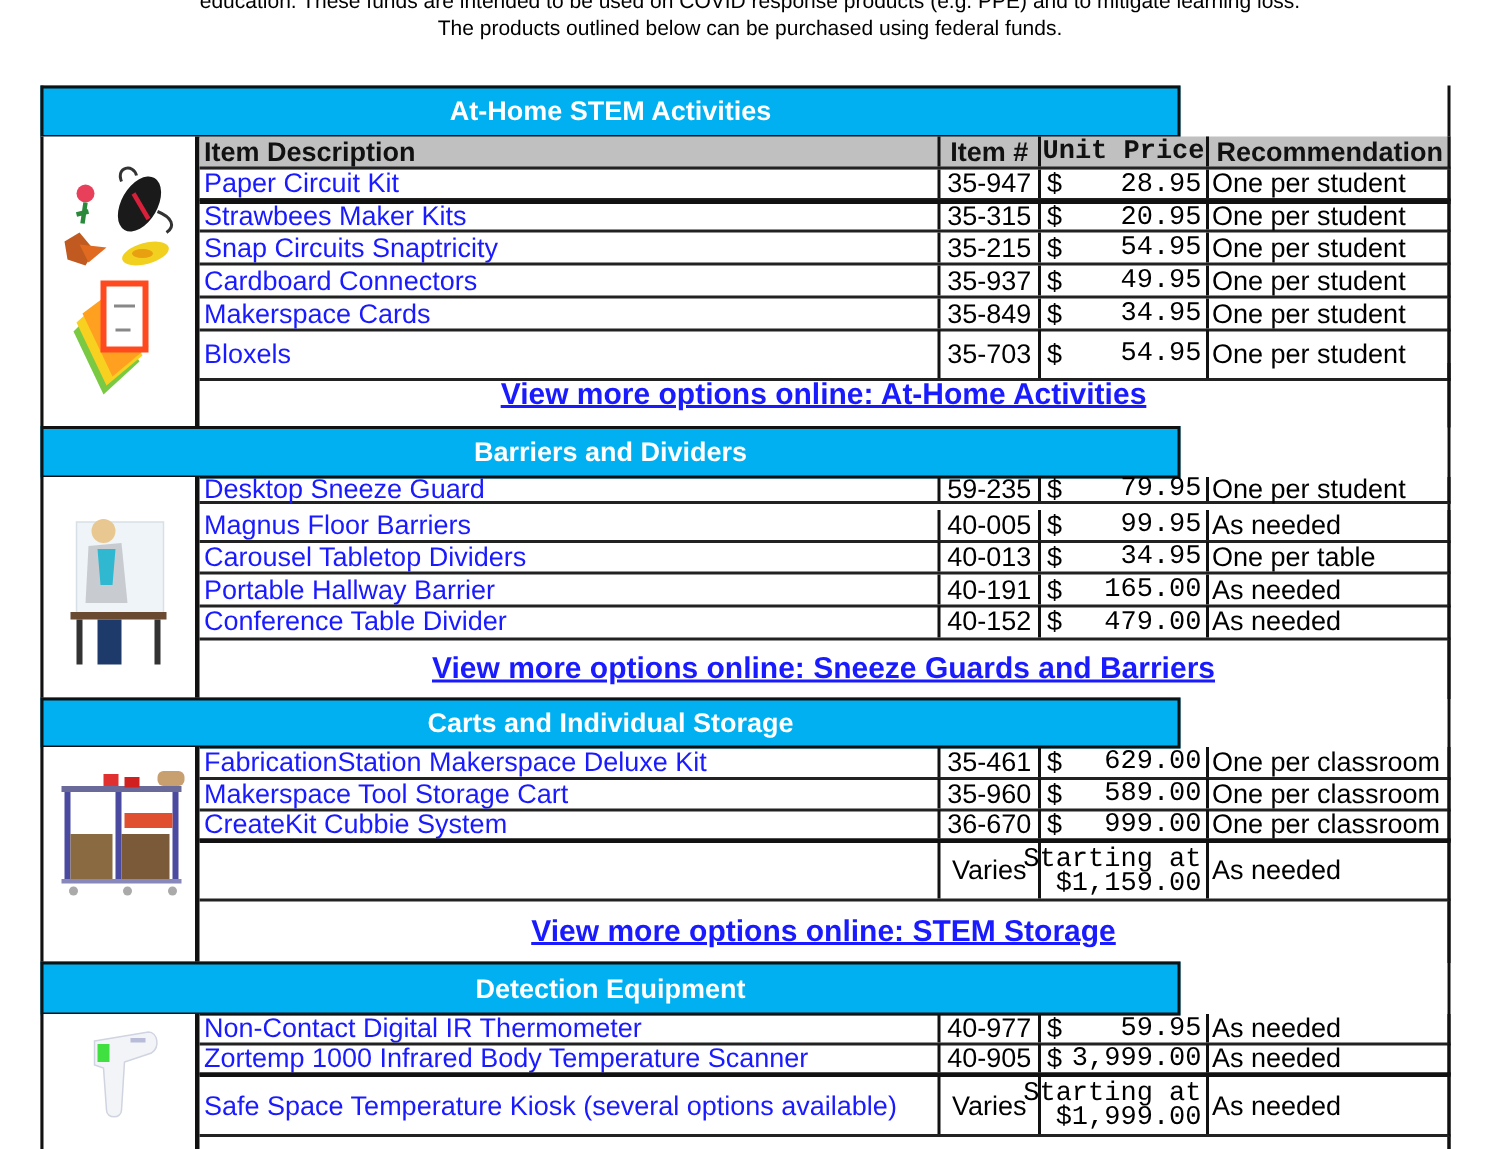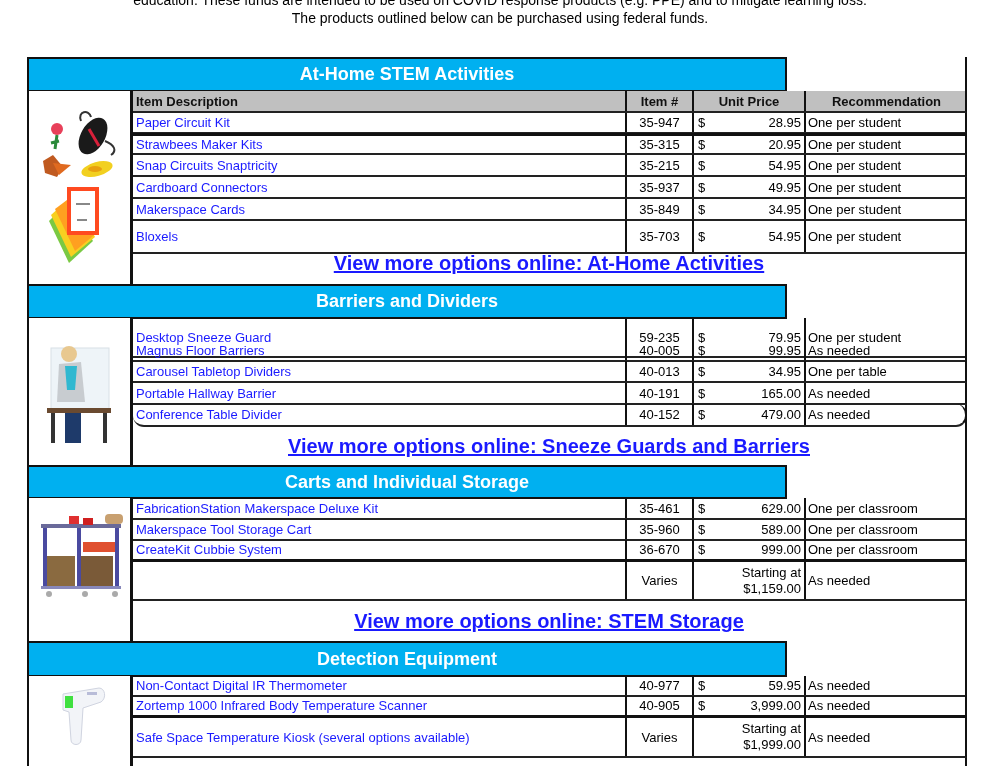--- a/index.html
+++ b/index.html
@@ -6,27 +6,27 @@
   body { width:1000px; height:766px; position:relative; overflow:hidden;
          font-family:"Liberation Sans", sans-serif; color:#000; }
   .intro { position:absolute; left:0; width:1000px; text-align:center; font-size:14px; line-height:18px; }
   .intro.l1 { top:-9px; }
   .intro.l2 { top:9px; }
   .tbl { position:absolute; left:27px; top:57px; width:940px; height:760px; border-left:2px solid #111; border-right:2px solid #111; box-sizing:border-box; }
   .sec-head { position:absolute; left:27px; width:760px; background:#00b0f0; color:#fff; font-weight:bold;
               font-size:18px; text-align:center; box-sizing:border-box; border-top:2px solid #111; border-bottom:2px solid #111;
               border-left:2px solid #111; border-right:2px solid #111; display:flex; align-items:center; justify-content:center; }
   .imgcell { position:absolute; left:27px; width:106px; border-left:2px solid #111; border-right:3px solid #111; box-sizing:border-box; background:#fff; }
-  .row { position:absolute; left:133px; width:834px; box-sizing:border-box; border-bottom:2px solid #222; border-right:2px solid #111; font-size:13px; }
+  .row { position:absolute; left:133px; width:834px; box-sizing:border-box; border-bottom:2px solid #222; border-right:2px solid #111; font-size:18px; }
   .row.thick { border-top:3px solid #111; }
   .cell { position:absolute; top:0; bottom:0; display:flex; align-items:center; box-sizing:border-box; white-space:nowrap; }
   .c-desc { left:0; width:492px; padding-left:3px; color:#1a1aff; }
   .c-item { left:492px; width:67px; border-left:2px solid #111; justify-content:center; }
   .c-dollar { left:559px; width:20px; border-left:2px solid #111; padding-left:4px; }
-  .c-price { left:575px; width:96px; justify-content:flex-end; padding-right:3px; }
+  .c-price { left:575px; width:96px; justify-content:flex-end; padding-right:3px;font-family:Liberation Mono, monospace; }
   .c-price.multi { flex-direction:column; align-items:flex-end; justify-content:center; line-height:16px; }
   .c-rec { left:671px; width:161px; border-left:2px solid #111; padding-left:2px; }
   .hdr { background:#c0c0c0; font-weight:bold; color:#111; }
   .hdr .c-desc { color:#111; }
   .hdr .c-price { left:559px; width:112px; justify-content:center; border-left:2px solid #111; padding:0; }
   .hdr .c-rec { justify-content:center; }
   .linkrow { position:absolute; left:133px; width:834px; box-sizing:border-box; border-right:2px solid #111; display:flex; align-items:center; justify-content:center; }
   .linkrow a { color:#1a1aff; font-weight:bold; font-size:20px; text-decoration:underline; }
   svg { display:block; }
 </style>
@@ -120,21 +120,21 @@
     <circle cx="40" cy="36" r="8" fill="#e8c890"></circle>
     <path d="M30 46 L52 44 L56 84 L28 84 Z" fill="#c8ccd0"></path>
     <path d="M36 48 L48 48 L46 72 L38 72 Z" fill="#30b8d0"></path>
     <rect x="18" y="90" width="64" height="5" fill="#6a4a30"></rect>
     <rect x="22" y="95" width="4" height="30" fill="#333"></rect>
     <rect x="74" y="95" width="4" height="30" fill="#333"></rect>
     <rect x="36" y="95" width="16" height="30" fill="#1e3a6a"></rect>
   </svg>
 </div>
 
-<div class="row" style="top:318px;height:40px;">
+<div class="row" style="top:318px;height:18px;">
   <div class="cell c-desc">Desktop Sneeze Guard</div>
   <div class="cell c-item">59-235</div>
   <div class="cell c-dollar">$</div>
   <div class="cell c-price">79.95</div>
   <div class="cell c-rec">One per student</div>
 </div>
 <div class="row" style="top:340px;height:22px;">
   <div class="cell c-desc">Magnus Floor Barriers</div>
   <div class="cell c-item">40-005</div>
   <div class="cell c-dollar">$</div>
@@ -148,21 +148,21 @@
   <div class="cell c-price">34.95</div>
   <div class="cell c-rec">One per table</div>
 </div>
 <div class="row" style="top:383px;height:22px;">
   <div class="cell c-desc">Portable Hallway Barrier</div>
   <div class="cell c-item">40-191</div>
   <div class="cell c-dollar">$</div>
   <div class="cell c-price">165.00</div>
   <div class="cell c-rec">As needed</div>
 </div>
-<div class="row" style="top:404px;height:23px;border-radius:11px;">
+<div class="row" style="top:404px;height:23px;">
   <div class="cell c-desc">Conference Table Divider</div>
   <div class="cell c-item">40-152</div>
   <div class="cell c-dollar">$</div>
   <div class="cell c-price">479.00</div>
   <div class="cell c-rec">As needed</div>
 </div>
 <div class="linkrow" style="top:427px;height:39px;">
   <a>View more options online: Sneeze Guards and Barriers</a>
 </div>
 

